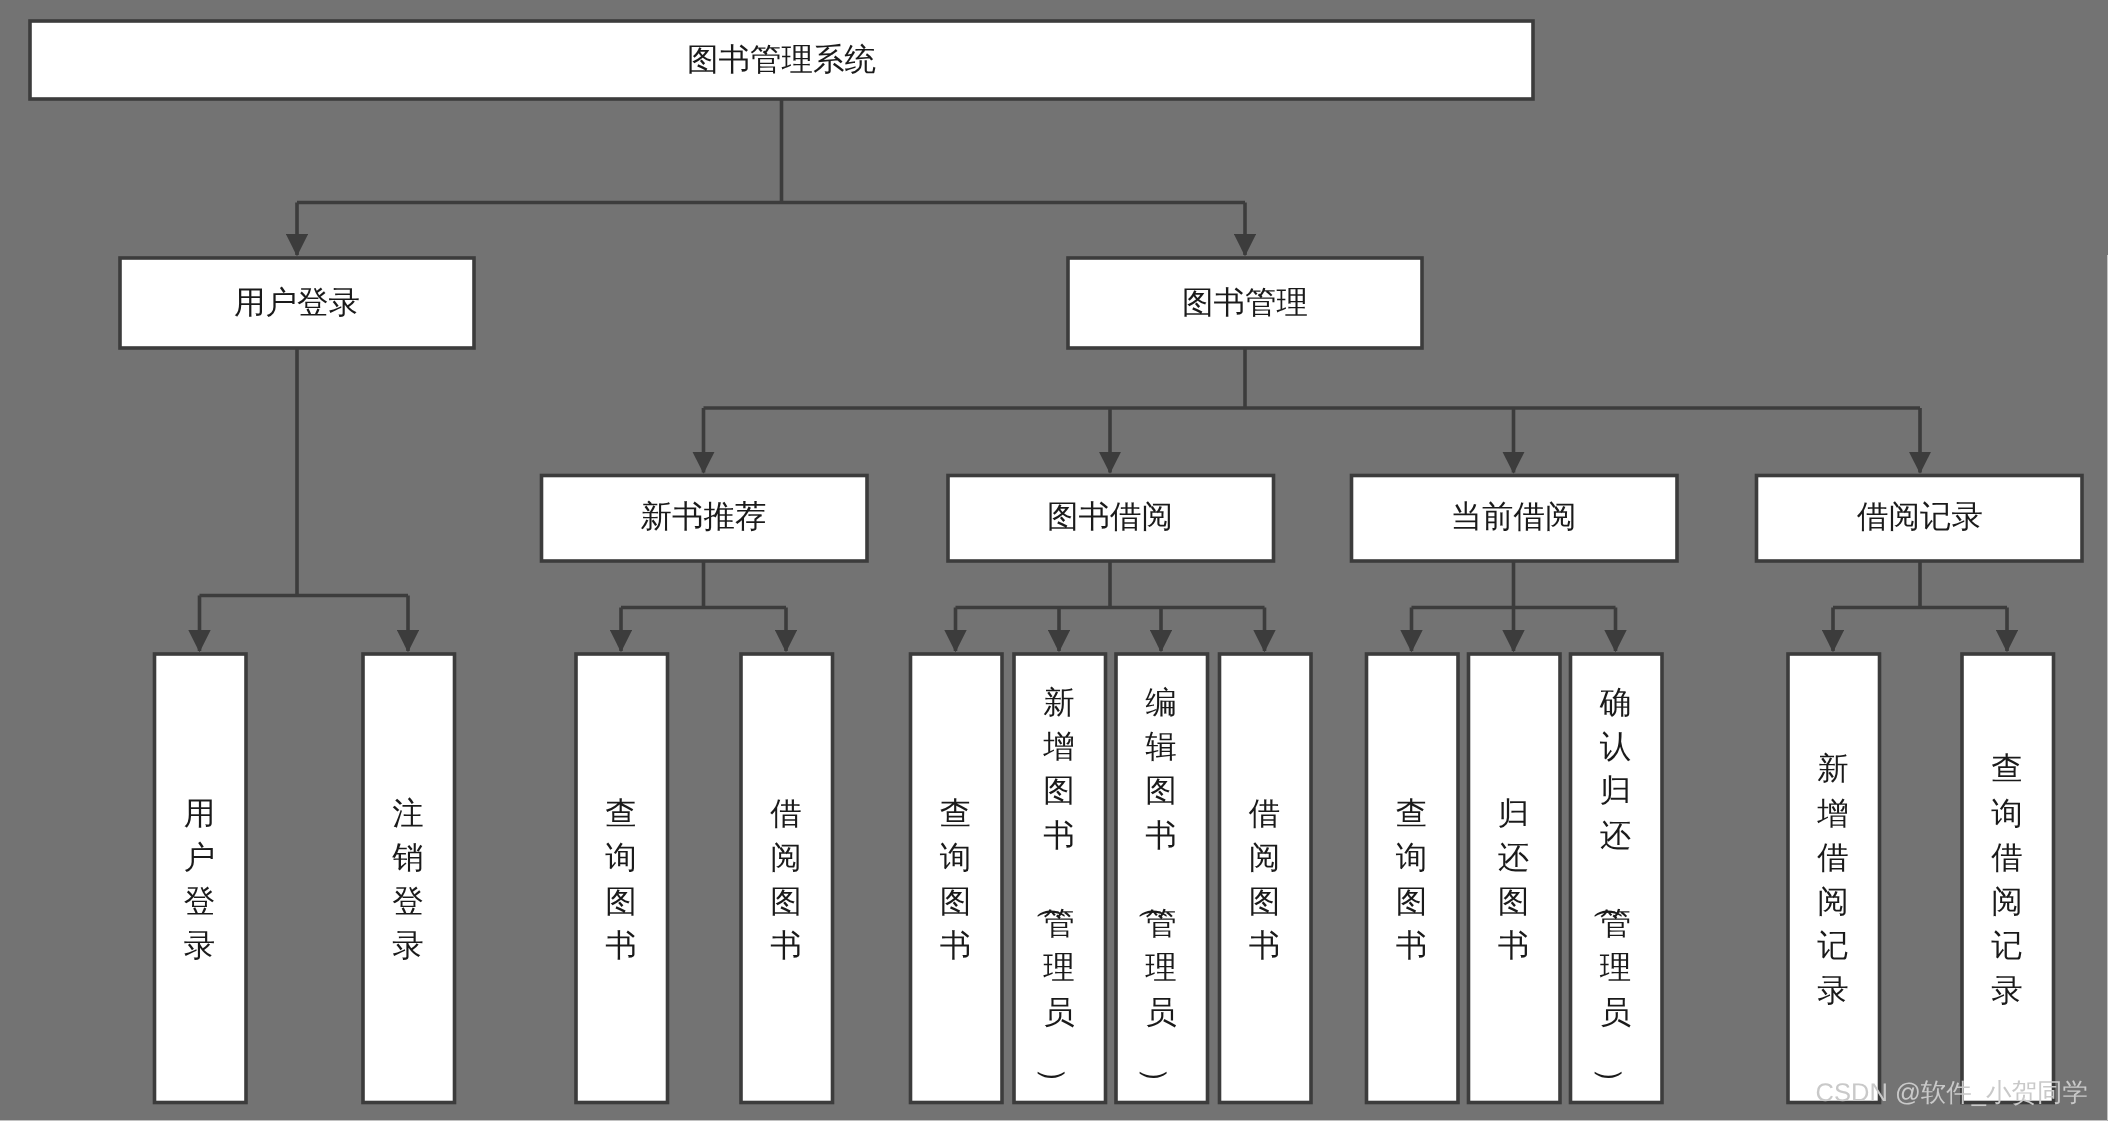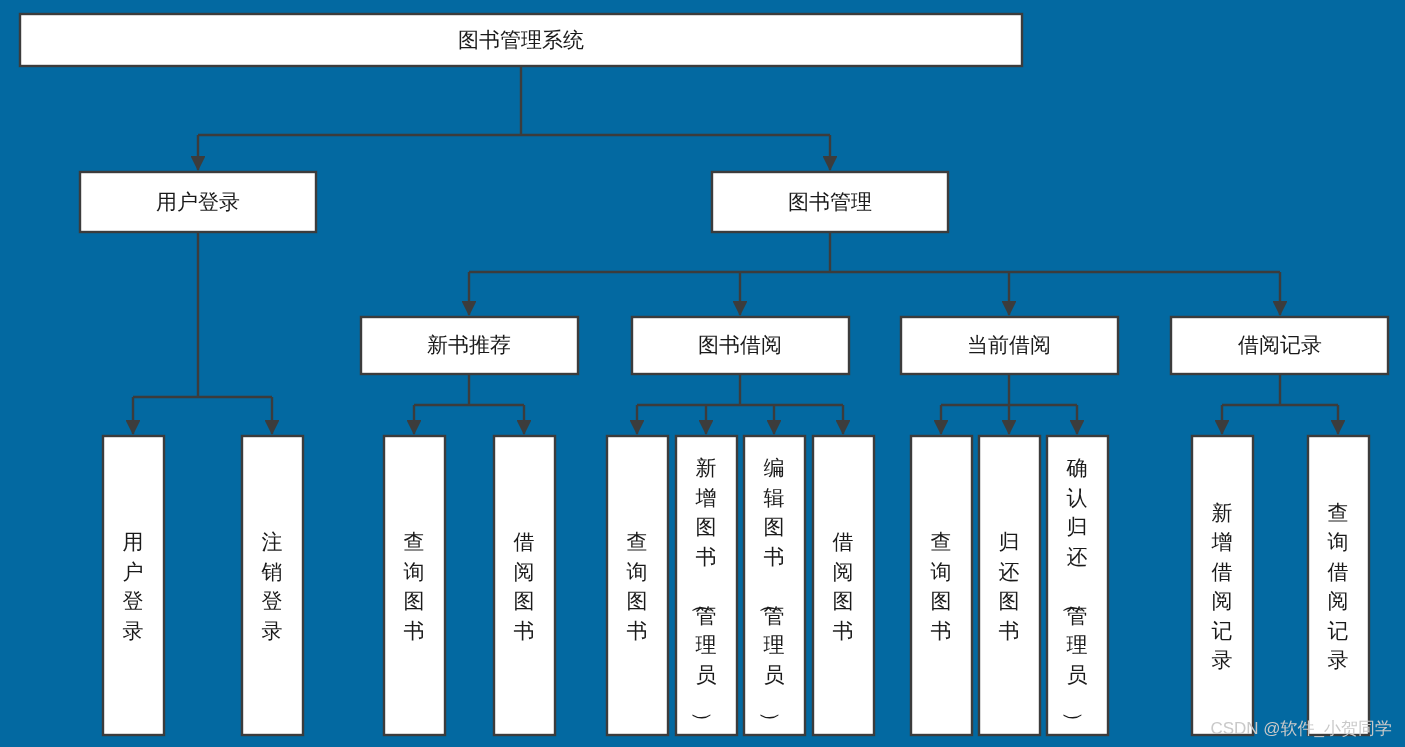--- a/index.html
+++ b/index.html
@@ -10,21 +10,21 @@
   body {
     width: 1405px;
     height: 747px;
     font-family: "Liberation Sans", sans-serif;
     overflow: hidden;
   }
   #diagram-root {
     position: relative;
     width: 1405px;
     height: 747px;
-    background: #0369a1;
+    background: #737373;
   }
   svg#flowchart {
     display: block;
     width: 1405px;
     height: 747px;
   }
   .node-rect {
     fill: #ffffff;
     stroke: #3c3c3c;
     stroke-width: 2.4;

